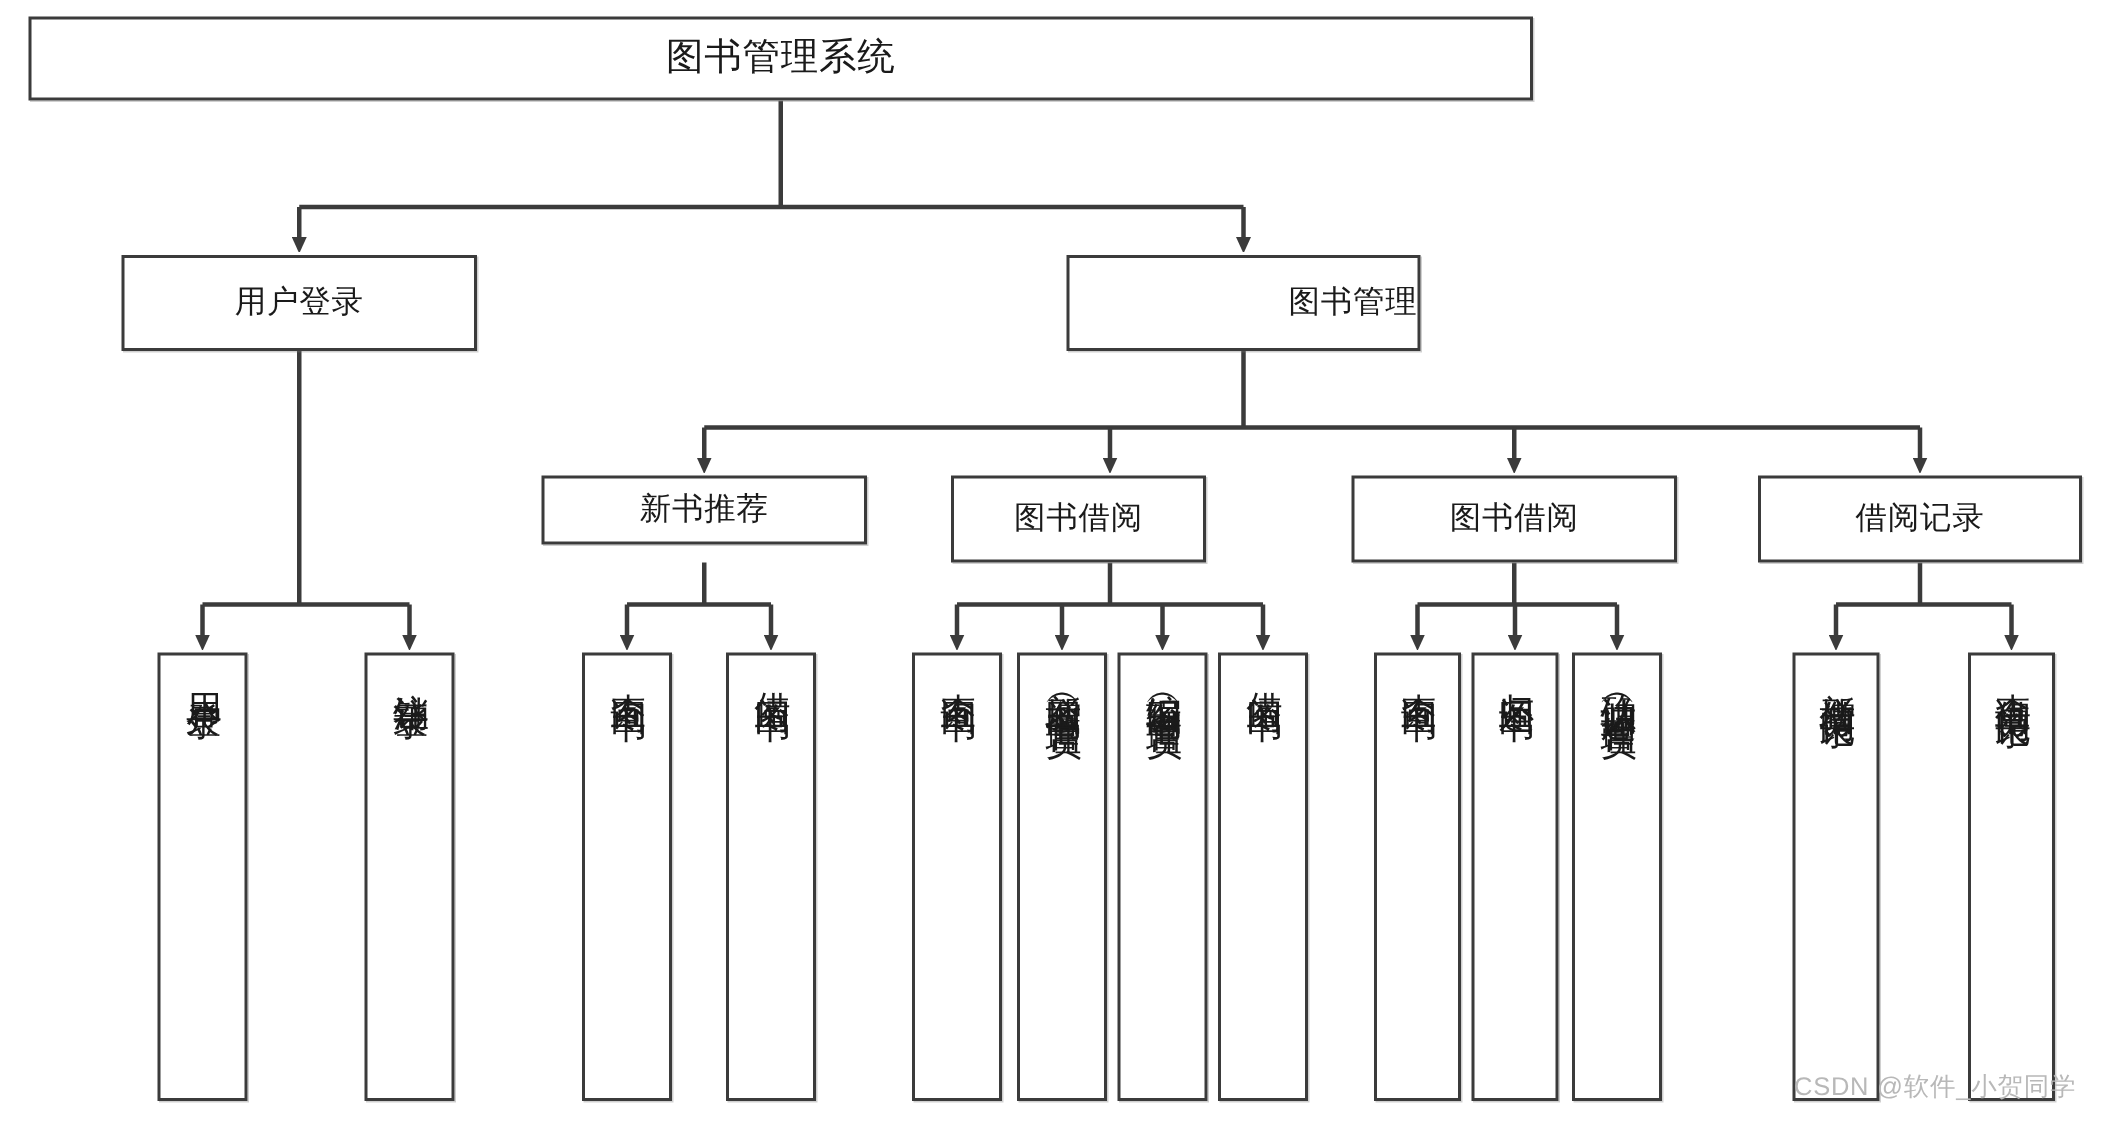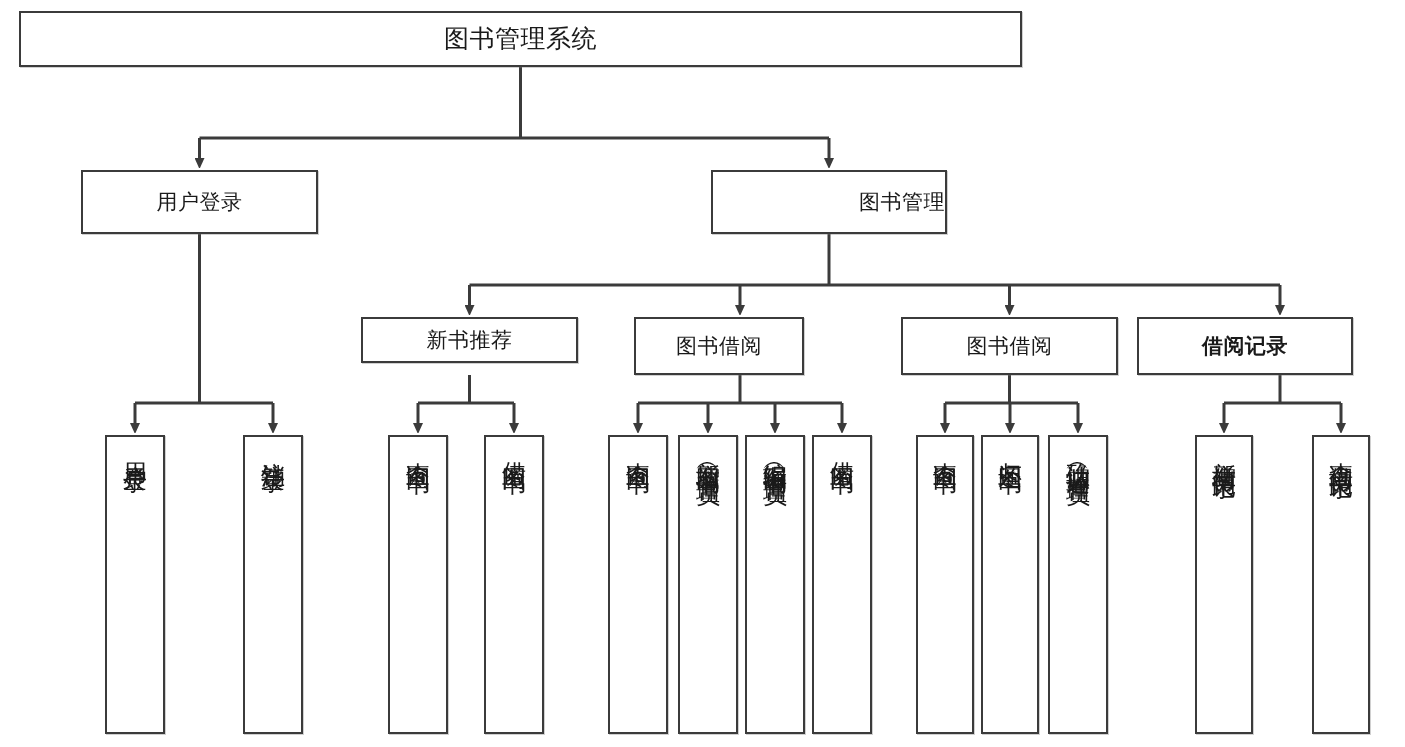--- a/index.html
+++ b/index.html
@@ -127,21 +127,21 @@
       </div>
       <div class="node h" style="left: 361px; top: 317px; width: 217px; height: 46px;">
         <span class="label">新书推荐</span>
       </div>
       <div class="node h" style="left: 634px; top: 317px; width: 170px; height: 58px;">
         <span class="label">图书借阅</span>
       </div>
       <div class="node h" style="left: 901px; top: 317px; width: 217px; height: 58px;">
         <span class="label">图书借阅</span>
       </div>
-      <div class="node h" style="left: 1137px; top: 317px; width: 216px; height: 58px; font-weight: bold;">
+      <div class="node h" style="left: 1172px; top: 317px; width: 216px; height: 58px;">
         <span class="label">借阅记录</span>
       </div>
       <div class="node v" style="left: 105px; top: 435px; width: 60px; height: 299px;">
         <span class="label">用户登录</span>
       </div>
       <div class="node v" style="left: 243px; top: 435px; width: 60px; height: 299px;">
         <span class="label">注销登录</span>
       </div>
       <div class="node v" style="left: 388px; top: 435px; width: 60px; height: 299px;">
         <span class="label">查询图书</span>
@@ -171,13 +171,14 @@
         <span class="label">确认归还（管理员）</span>
       </div>
       <div class="node v" style="left: 1195px; top: 435px; width: 58px; height: 299px;">
         <span class="label">新增借阅记录</span>
       </div>
       <div class="node v" style="left: 1312px; top: 435px; width: 58px; height: 299px;">
         <span class="label">查询借阅记录</span>
       </div>
     </div>
 
+  <div class="watermark" style="left:1196px; top:713px;">CSDN @软件_小贺同学</div>
 </div>
 
 </body></html>

